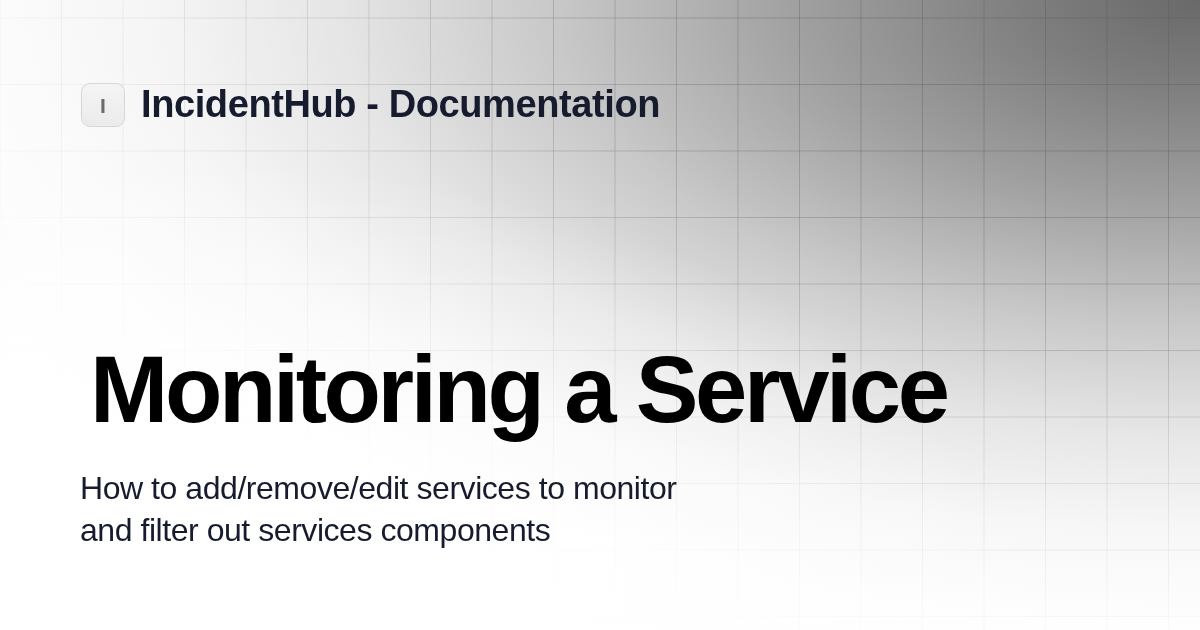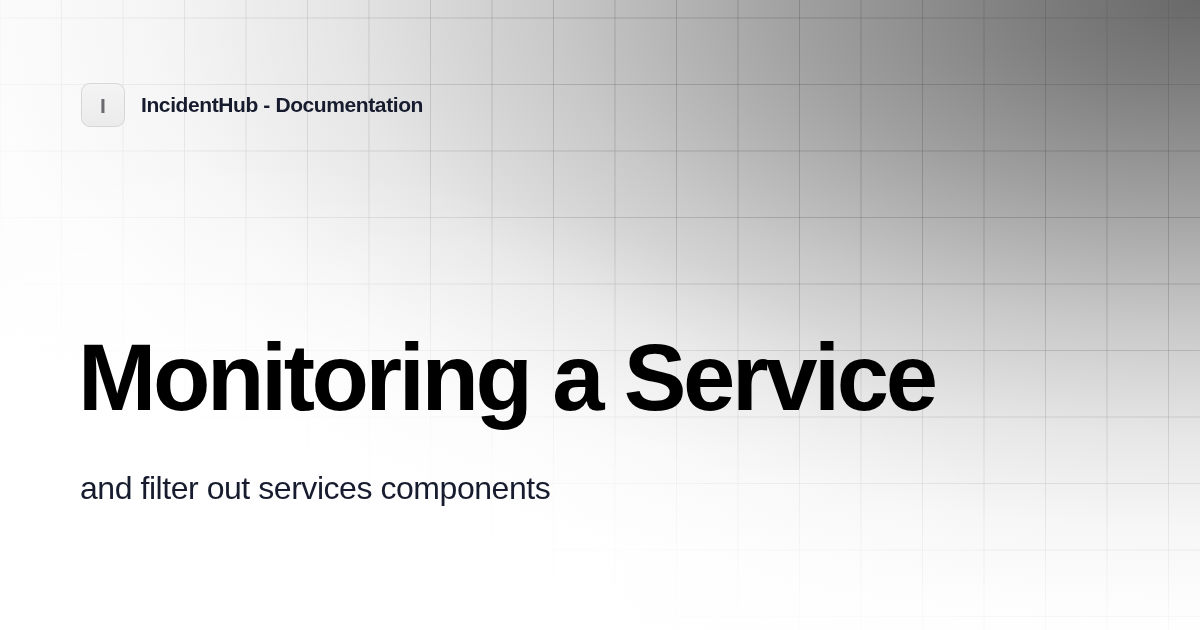--- a/index.html
+++ b/index.html
@@ -105,33 +105,33 @@
     align-items: center;
     justify-content: center;
     font-size: 21px;
     font-weight: 700;
     color: #6b6b6f;
     line-height: 1;
     letter-spacing: 0;
   }
 
   .brand-title {
-    font-size: 21px;
+    font-size: 38px;
     font-weight: 700;
     color: #161b2e;
     letter-spacing: -0.4px;
     white-space: nowrap;
     line-height: 1.1;
   }
 
   .headline {
     position: absolute;
     left: 78px;
     top: 328px;
-    margin: 0;
+    margin: 12px;
     font-size: 94px;
     font-weight: 700;
     color: #000000;
     letter-spacing: -3.4px;
     line-height: 1.06;
     white-space: nowrap;
   }
 
   .subhead {
     position: absolute;
@@ -159,17 +159,18 @@
   <div class="content">
 
     <div class="brand-row">
       <div class="brand-badge">I</div>
       <div class="brand-title">IncidentHub - Documentation</div>
     </div>
 
     <h1 class="headline">Monitoring a Service</h1>
 
     <p class="subhead">
+      <span class="line">How to add/remove/edit services to monitor</span>
       <span class="line">and filter out services components</span>
     </p>
 
   </div>
 </div>
 
 </body></html>

